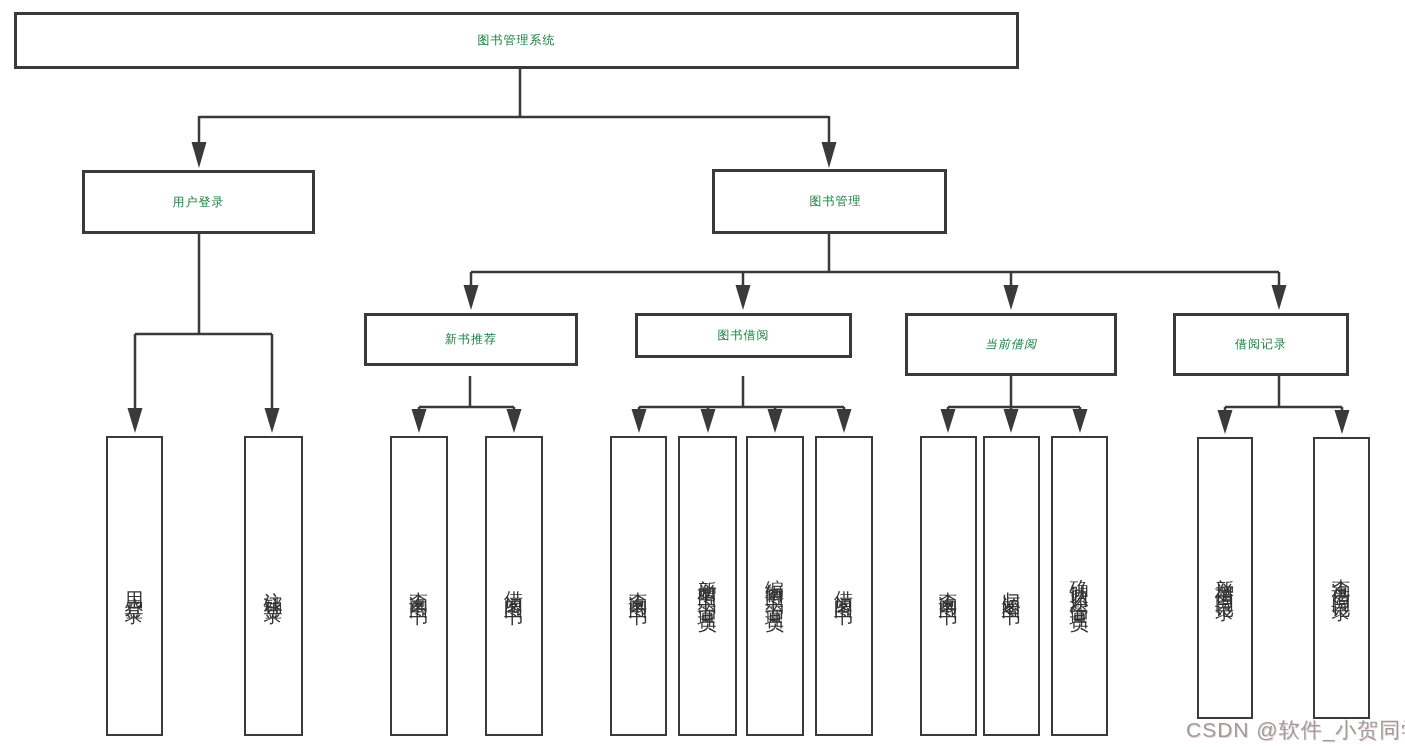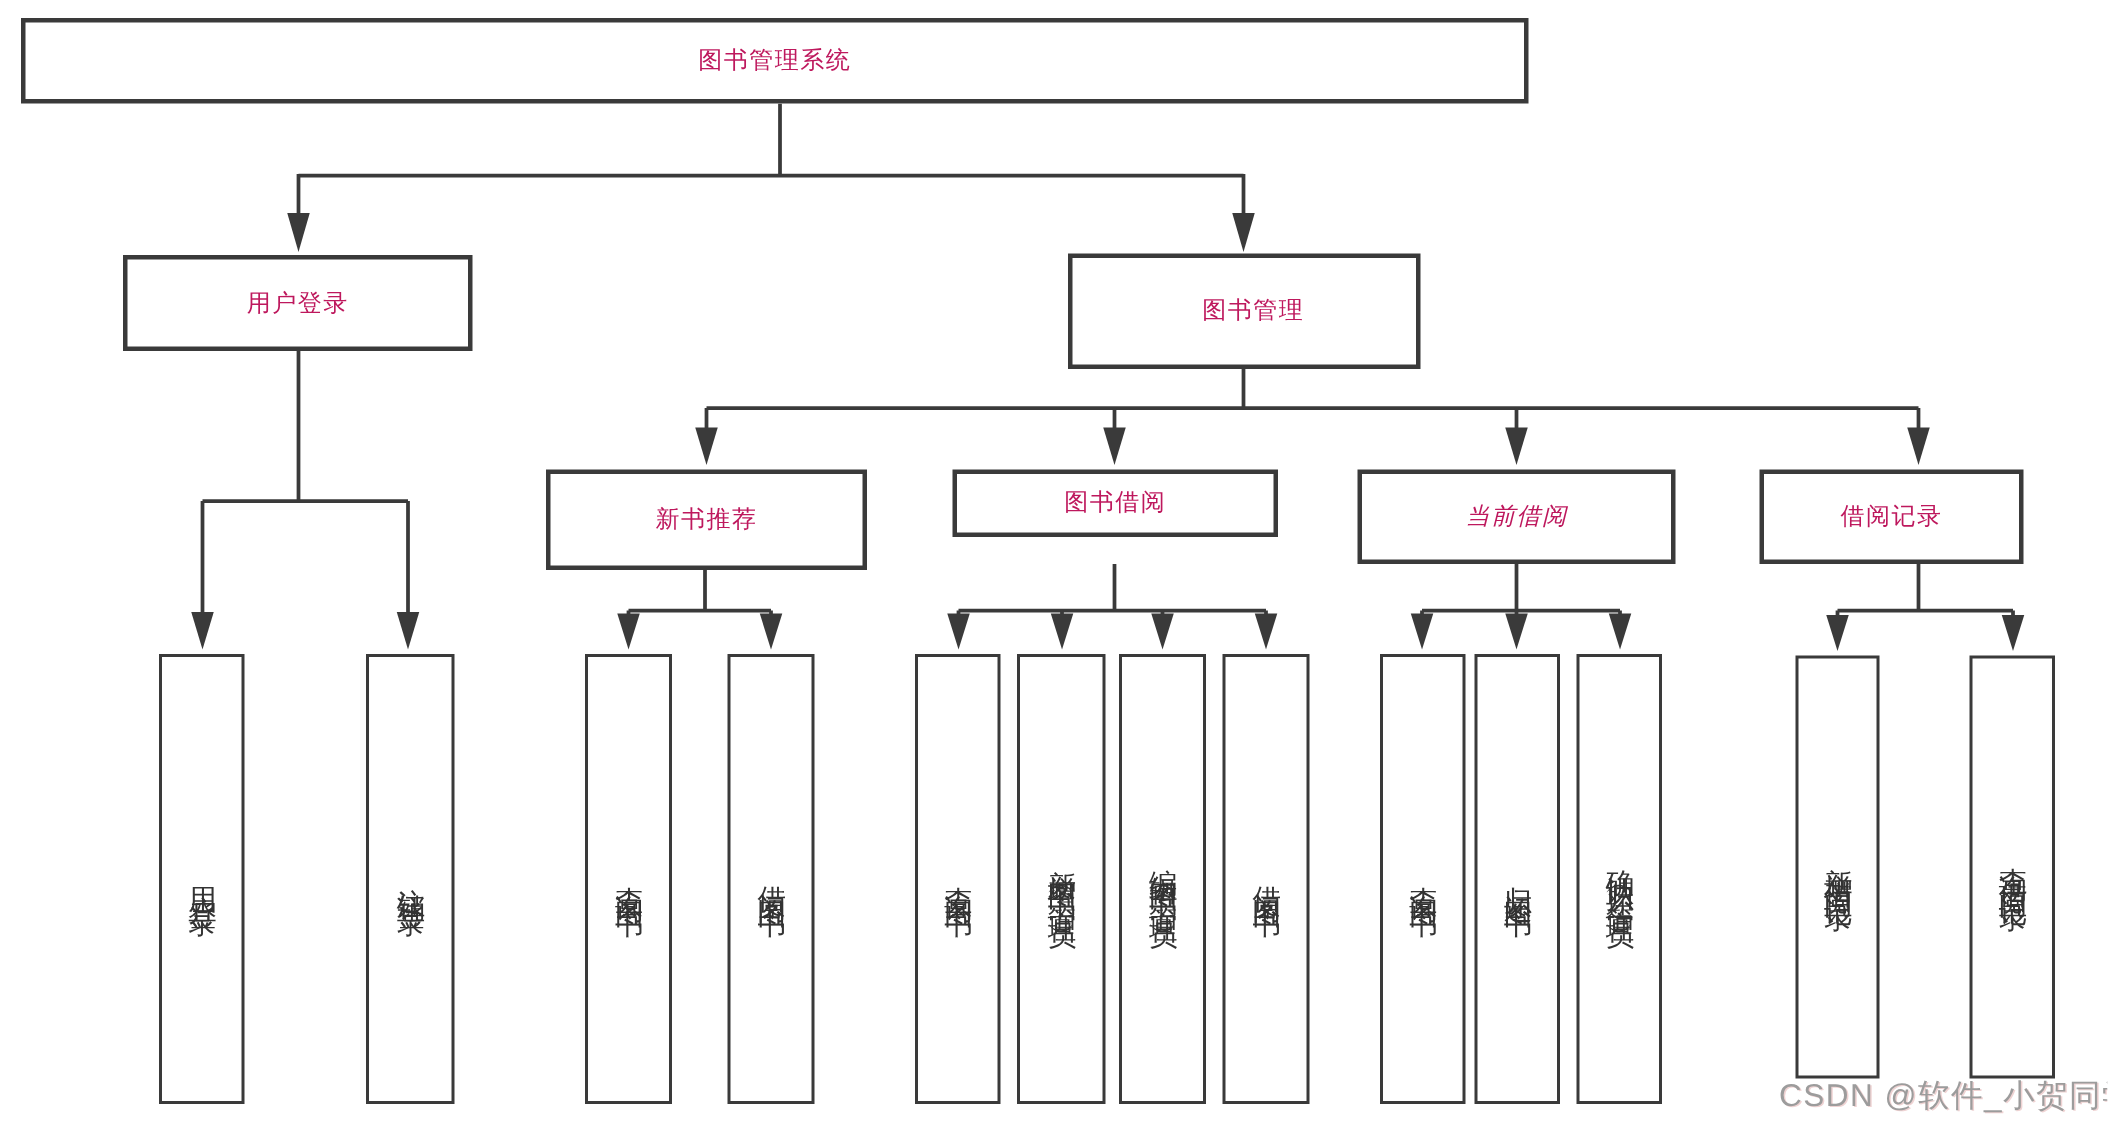--- a/index.html
+++ b/index.html
@@ -10,21 +10,21 @@
     font-family:"Liberation Sans","DejaVu Sans",sans-serif;
     overflow:hidden;
   }
   .connectors{position:absolute;left:0;top:0;z-index:1;}
   .hbox{
     position:absolute;
     box-sizing:border-box;
     border:3px solid #3a3a3a;
     background:#ffffff;
     display:flex;align-items:center;justify-content:center;
-    font-size:16px;letter-spacing:1px;color:#be185d;
+    font-size:12px;letter-spacing:1px;color:#15803d;
     z-index:2;
   }
   .vbox{
     position:absolute;
     box-sizing:border-box;
     border:2px solid #3a3a3a;
     background:#ffffff;
     display:flex;align-items:center;justify-content:center;
     z-index:2;
   }
@@ -43,22 +43,22 @@
     font-size:21px;
     color:#9c9c9c;
     letter-spacing:1px;
     z-index:3;
     text-shadow:1px 1px 0 rgba(190,80,80,0.25);
     white-space:nowrap;
   }
   
   .n-root          {left:14px;  top:12px;  width:1005px;height:57px;}
   .n-user-login    {left:82px;  top:170px; width:233px; height:64px;}
-  .n-book-mgmt     {left:712px; top:169px; width:235px; height:77px;padding-left:12px;}
-  .n-new-book      {left:364px; top:313px; width:214px; height:67px;}
+  .n-book-mgmt     {left:712px; top:169px; width:235px; height:65px;padding-left:12px;}
+  .n-new-book      {left:364px; top:313px; width:214px; height:53px;}
   .n-book-borrow   {left:635px; top:313px; width:217px; height:45px;}
   .n-cur-borrow    {left:905px; top:313px; width:212px; height:63px;font-style:italic;}
   .n-borrow-rec    {left:1173px;top:313px; width:176px; height:63px;}
 
   .l-login         {left:106px; top:436px; width:57px; height:300px;}
   .l-logout        {left:244px; top:436px; width:59px; height:300px;}
   .l-query-1       {left:390px; top:436px; width:58px; height:300px;}
   .l-borrow-1      {left:485px; top:436px; width:58px; height:300px;}
   .l-query-2       {left:610px; top:436px; width:57px; height:300px;}
   .l-add-book      {left:678px; top:436px; width:59px; height:300px;}

